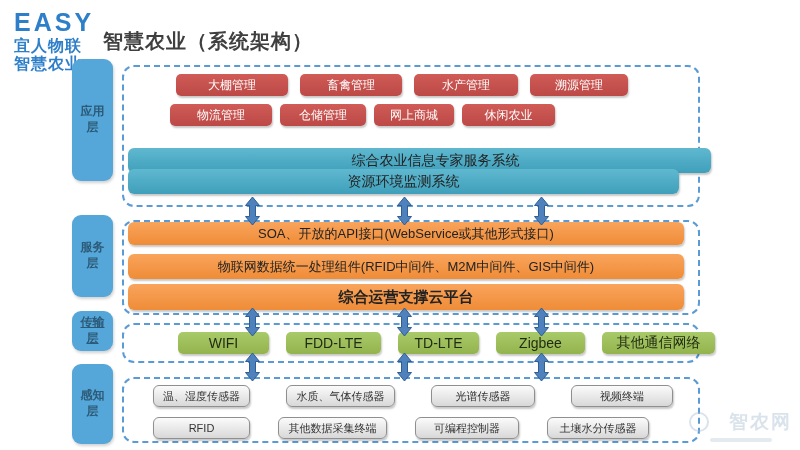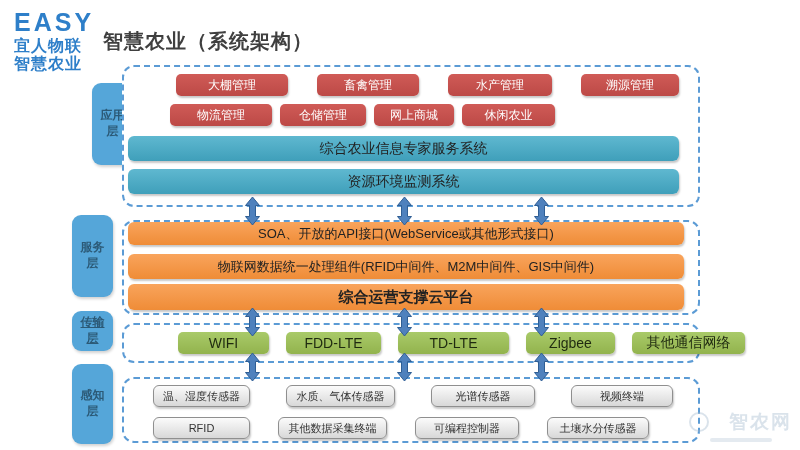--- a/index.html
+++ b/index.html
@@ -12,21 +12,21 @@
   .logo .sub{font-size:16px;font-weight:bold;color:#2e7fc9;letter-spacing:1px;}
 
   .page-title{position:absolute;left:103px;top:28px;font-size:20px;font-weight:bold;
               color:#3f3f3f;letter-spacing:1px;}
 
   
   .layer-box{position:absolute;left:72px;width:41px;background:#55a6d9;border-radius:9px;
              display:flex;align-items:center;justify-content:center;text-align:center;
              font-size:12px;font-weight:bold;color:#2c5a77;white-space:pre-line;line-height:1.3;
              box-shadow:1px 2px 3px rgba(0,0,0,.18);}
-  .layer-app{top:83px;height:82px;margin-left:20px;}
+  .layer-app{top:59px;height:122px;}
   .layer-svc{top:215px;height:82px;}
   .layer-trn{top:311px;height:40px;text-decoration:underline;}
   .layer-pcp{top:364px;height:80px;}
 
   
   .container{position:absolute;left:122px;width:578px;border:2px dashed #5b9bd5;
              border-radius:12px;box-sizing:border-box;background:#fff;}
   .c-app{top:65px;height:142px;}
   .c-svc{top:220px;height:95px;}
   .c-trn{top:323px;height:40px;}
@@ -73,47 +73,47 @@
   <div class="layer-box layer-app">应用
 层</div>
   <div class="layer-box layer-svc">服务
 层</div>
   <div class="layer-box layer-trn">传输
 层</div>
   <div class="layer-box layer-pcp">感知
 层</div>
 
   <div class="container c-app">
-    <div class="row" style="left:52px;top:7px;gap:29px;">
+    <div class="row" style="left:52px;top:7px;gap:12px;">
       <div class="btn btn-red" style="width:112px">大棚管理</div>
       <div class="btn btn-red" style="width:102px">畜禽管理</div>
       <div class="btn btn-red" style="width:104px">水产管理</div>
       <div class="btn btn-red" style="width:98px">溯源管理</div>
     </div>
     <div class="row" style="left:46px;top:37px;gap:8px;">
       <div class="btn btn-red" style="width:102px">物流管理</div>
       <div class="btn btn-red" style="width:86px">仓储管理</div>
       <div class="btn btn-red" style="width:80px">网上商城</div>
       <div class="btn btn-red" style="width:93px">休闲农业</div>
     </div>
-    <div class="bar bar-teal" style="top:69px;">综合农业信息专家服务系统</div>
+    <div class="bar bar-teal" style="top:81px;padding-left:32px;">综合农业信息专家服务系统</div>
     <div class="bar bar-teal" style="top:102px;">资源环境监测系统</div>
   </div>
 
   <div class="container c-svc">
     <div class="bar bar-orange" style="top:0;height:23px;">SOA、开放的API接口(WebService或其他形式接口)</div>
     <div class="bar bar-orange" style="top:32px;height:25px;">物联网数据统一处理组件(RFID中间件、M2M中间件、GIS中间件)</div>
     <div class="bar bar-orange bar-bold" style="top:62px;height:26px;">综合运营支撑云平台</div>
   </div>
 
   <div class="container c-trn">
     <div class="row" style="left:9px;top:7px;gap:17px;padding-left:45px;">
       <div class="btn btn-green" style="width:91px">WIFI</div>
       <div class="btn btn-green" style="width:95px">FDD-LTE</div>
-      <div class="btn btn-green" style="width:111px">TD-LTE</div>
+      <div class="btn btn-green" style="width:81px">TD-LTE</div>
       <div class="btn btn-green" style="width:89px">Zigbee</div>
       <div class="btn btn-green" style="width:113px">其他通信网络</div>
     </div>
   </div>
 
   <div class="container c-pcp">
     <div class="row" style="left:29px;top:6px;gap:36px;">
       <div class="btn btn-gray" style="width:97px">温、湿度传感器</div>
       <div class="btn btn-gray" style="width:109px">水质、气体传感器</div>
       <div class="btn btn-gray" style="width:104px">光谱传感器</div>

